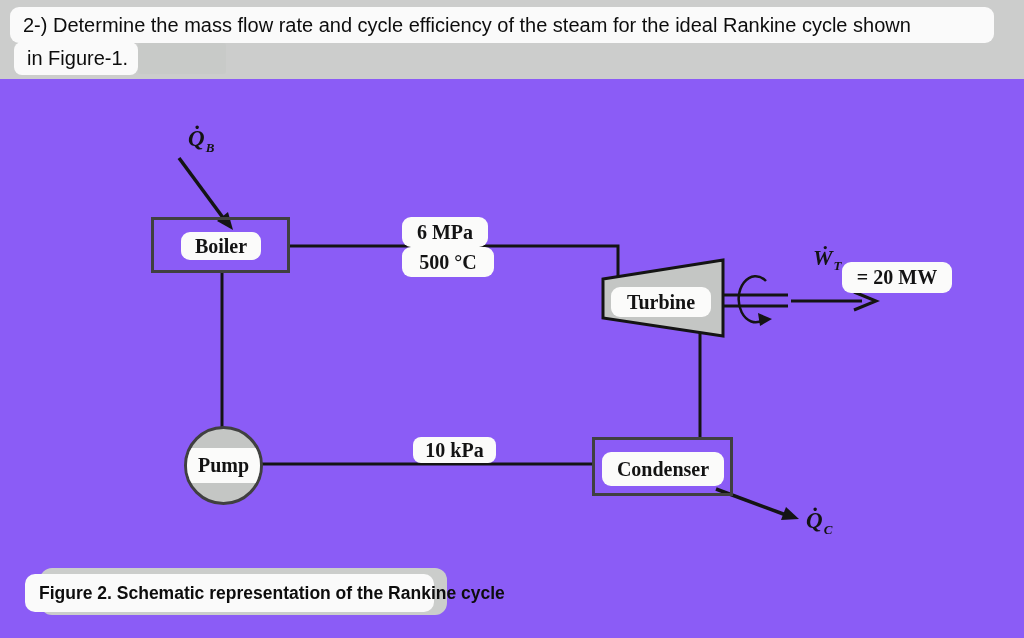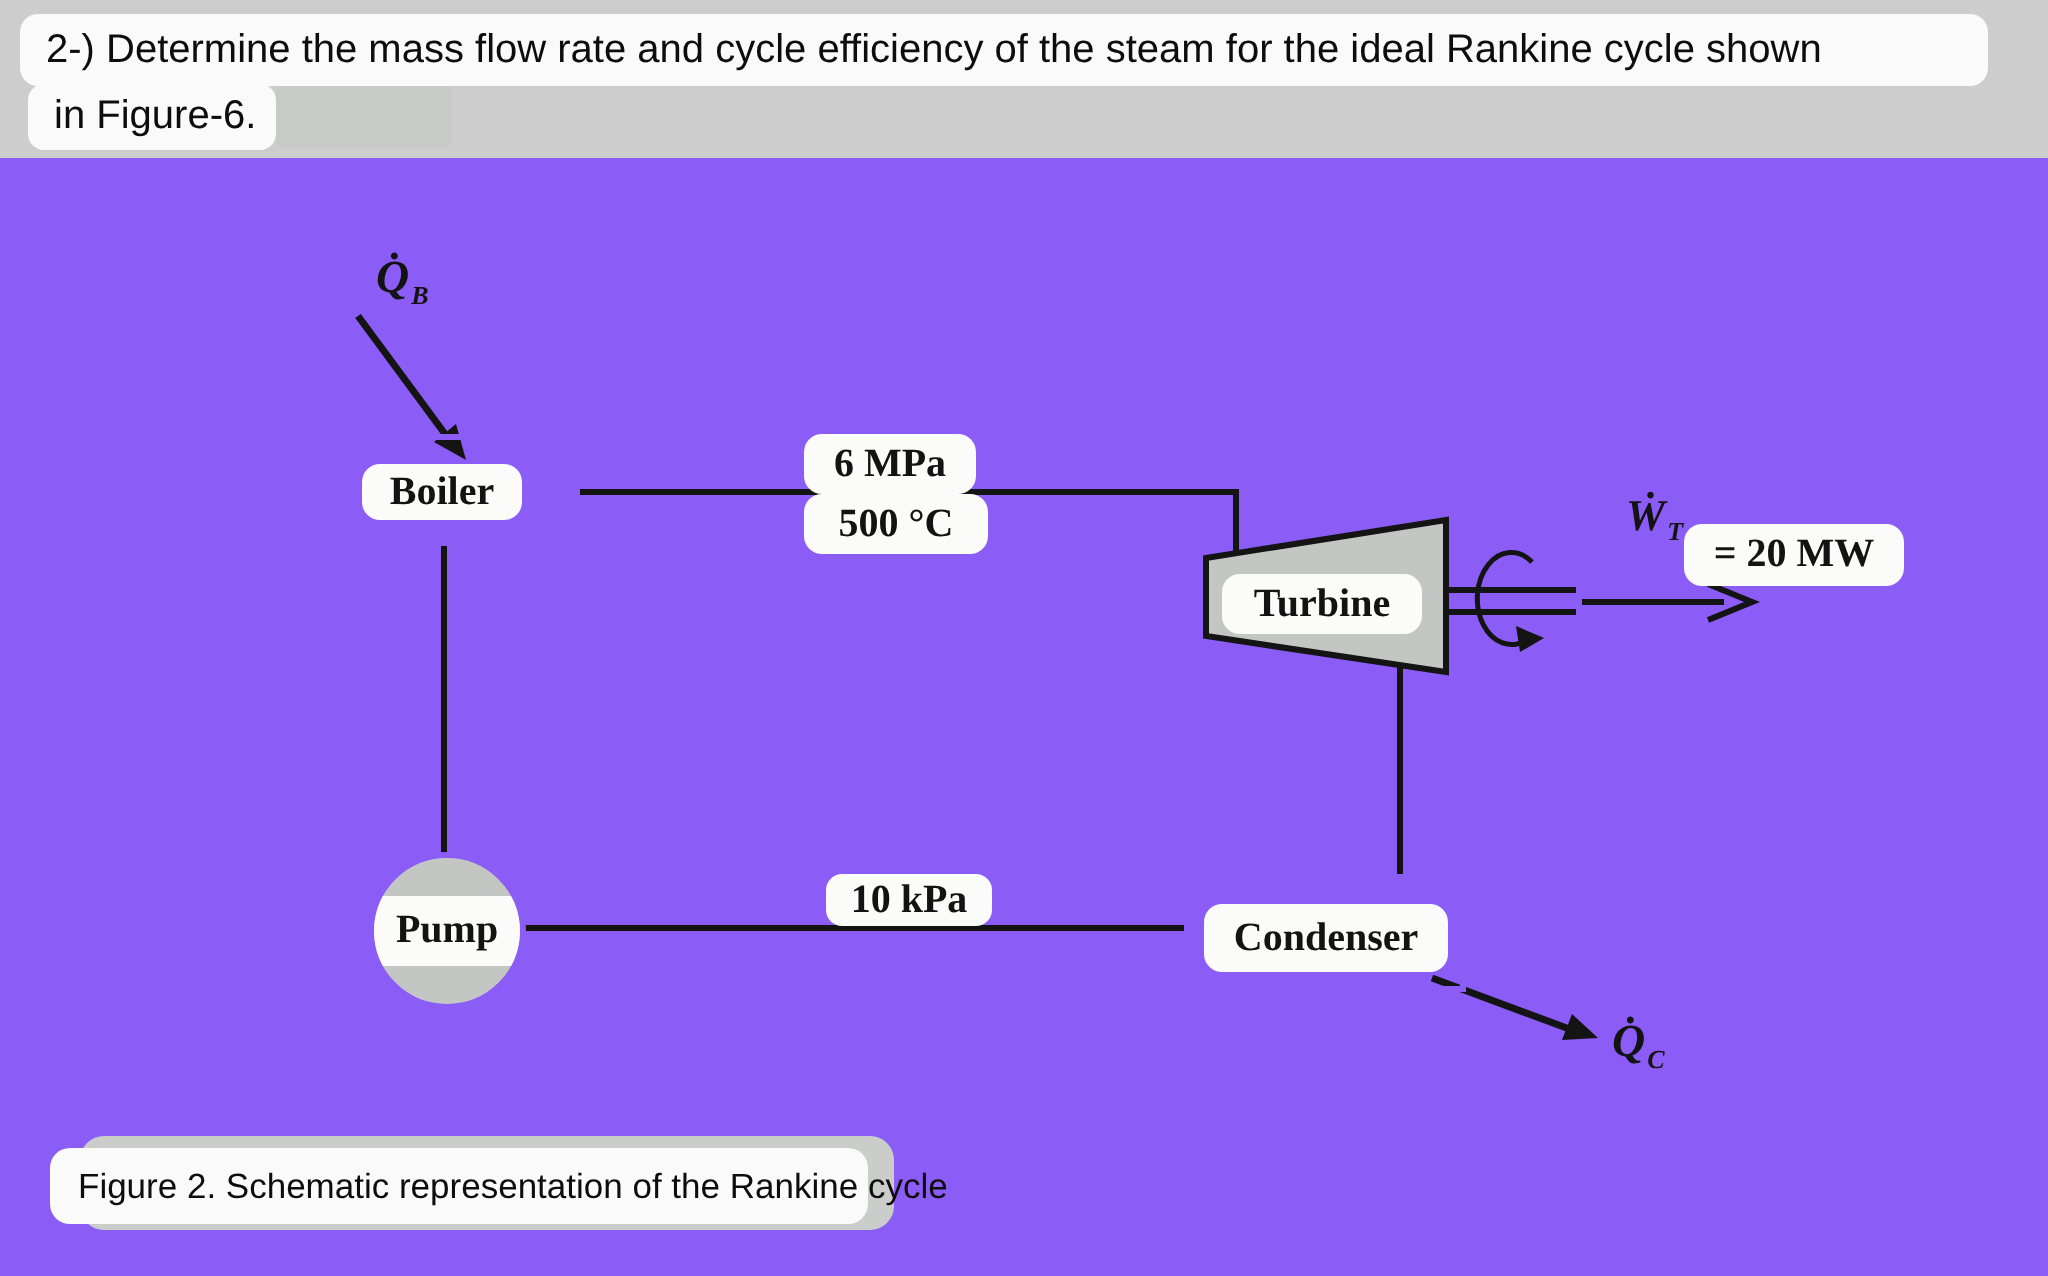--- a/index.html
+++ b/index.html
@@ -16,21 +16,21 @@
     font-size:20px;white-space:nowrap;z-index:2;color:#0d0d0d;
   }
   .q-strip2{
     left:14px;top:42px;width:124px;height:33px;background:#fafafa;border-radius:8px;
     display:flex;align-items:center;padding-left:13px;box-sizing:border-box;
     font-size:20px;white-space:nowrap;z-index:2;color:#0d0d0d;
   }
   .q-patch{left:138px;top:43px;width:88px;height:31px;background:#c8cac8;border-radius:3px;z-index:1;}
   
   .diagram-svg{left:0;top:0;width:1024px;height:638px;z-index:2;}
-  .node{box-sizing:border-box;border:3px solid #8b5cf6;display:flex;align-items:center;justify-content:center;z-index:3;background:transparent;}
+  .node{box-sizing:border-box;border:3px solid #404040;display:flex;align-items:center;justify-content:center;z-index:3;background:transparent;}
   .boiler-box{left:151px;top:217px;width:139px;height:56px;}
   .condenser-box{left:592px;top:437px;width:141px;height:59px;}
   .pump-circle{left:184px;top:426px;width:79px;height:79px;border-radius:50%;overflow:hidden;background:#c4c6c4;}
   .chip{
     position:absolute;background:#fbfbfa;border-radius:9px;z-index:4;
     display:flex;align-items:center;justify-content:center;
     font-family:"Liberation Serif",serif;font-weight:bold;font-size:20px;color:#131313;
     white-space:nowrap;
   }
   .pump-chip{position:relative;width:110%;height:35px;background:#fbfbfa;display:flex;align-items:center;justify-content:center;
@@ -39,32 +39,32 @@
   .sym{
     position:absolute;z-index:4;font-family:"Liberation Serif",serif;
     font-style:italic;font-weight:bold;font-size:23px;color:#131313;white-space:nowrap;
   }
   .sym sub{font-size:13px;font-style:italic;margin-left:1px;}
   
   .caption-halo{left:40px;top:568px;width:407px;height:47px;background:#cbcdcb;border-radius:12px;z-index:2;}
   .caption-chip{
     left:25px;top:574px;width:409px;height:38px;background:#fafafa;border-radius:10px;
     display:flex;align-items:center;padding-left:14px;box-sizing:border-box;
-    font-size:17.5px;white-space:nowrap;z-index:3;color:#0d0d0d;
+    font-size:17.5px;white-space:nowrap;z-index:3;color:#0d0d0d;font-weight:bold;
   }
 </style>
 </head>
 <body>
 
 <div class="stage">
 
   <div class="abs top-band"></div>
   <div class="abs q-strip1">2-) Determine the mass flow rate and cycle efficiency of the steam for the ideal Rankine cycle shown</div>
   <div class="abs q-patch"></div>
-  <div class="abs q-strip2">in Figure-6.</div>
+  <div class="abs q-strip2">in Figure-1.</div>
 
   <svg class="abs diagram-svg" width="1024" height="638" viewBox="0 0 1024 638">
 
     <path d="M290 246 H618 V277" fill="none" stroke="#141414" stroke-width="3"></path>
     <path d="M700 332 V438" fill="none" stroke="#141414" stroke-width="3"></path>
     <path d="M261 464 H594" fill="none" stroke="#141414" stroke-width="3"></path>
     <path d="M222 271 V428" fill="none" stroke="#141414" stroke-width="3"></path>
 
     <g>
       <line x1="179" y1="158" x2="224" y2="219" stroke="#141414" stroke-width="3.5"></line>

